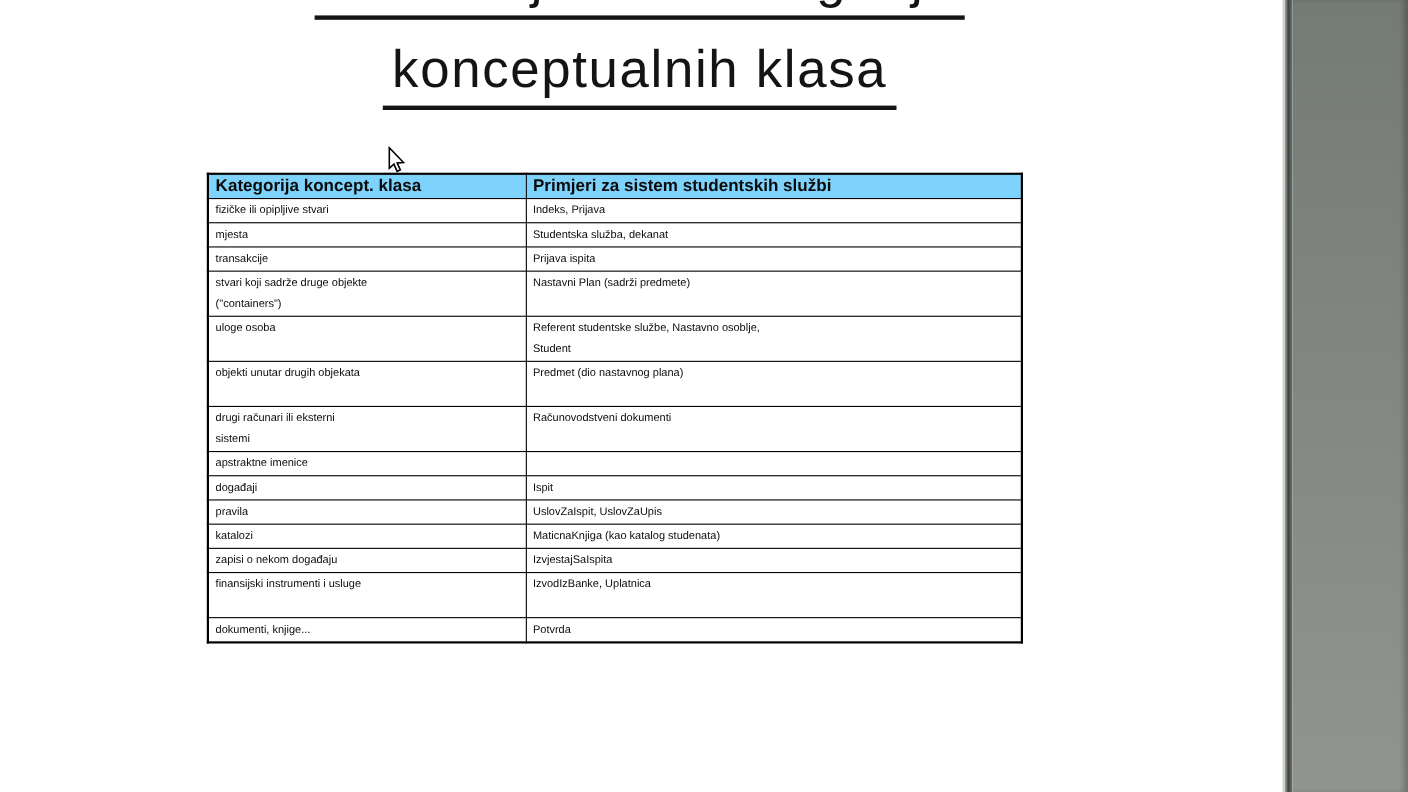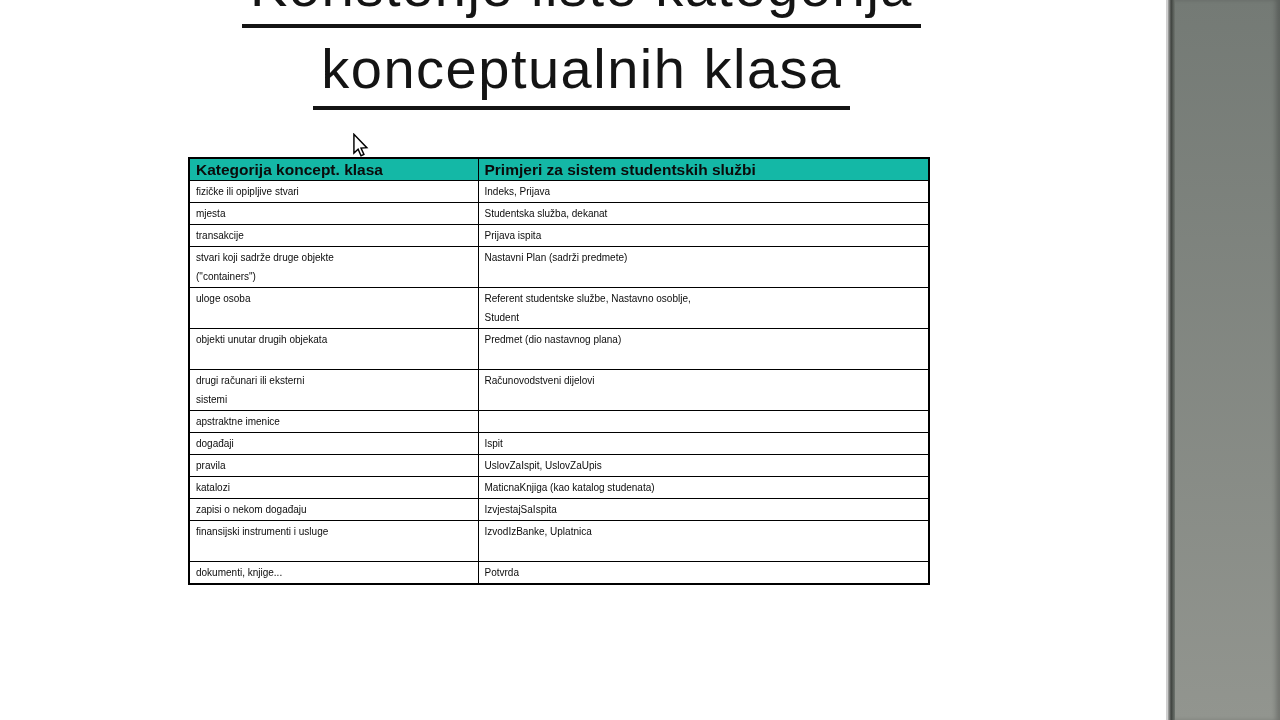--- a/index.html
+++ b/index.html
@@ -15,21 +15,21 @@
     position: absolute; left: 0; top: 0;
     width: 1163px; height: 720px;
     background: #ffffff;
   }
   .title-line {
     position: absolute; left: 0; width: 100%;
     display: flex; justify-content: center;
     pointer-events: none;
   }
   .title-line span {
-    font-size: 56px; letter-spacing: 1.5px;
+    font-size: 48px; letter-spacing: 1.5px;
     color: #141414;
     border-bottom: 4px solid #141414;
     padding: 0 8px 5px 8px;
     white-space: nowrap;
   }
   .tl1 { top: -46px; }
   .tl2 { top: 36px; }
 
   table.cat {
     position: absolute; left: 188px; top: 157px;
@@ -38,21 +38,21 @@
     border: 2px solid #000;
   }
   .cat th, .cat td {
     border: 1.5px solid #000;
     padding: 1px 4px 1px 6px;
     text-align: left; vertical-align: top;
     font-size: 15.5px;
     overflow: hidden;
   }
   .cat th {
-    background: #14b8a6;
+    background: #7dd3fc;
     font-weight: bold;
     height: 22px;
     padding-top: 2px;
   }
   .ln { height: 19px; line-height: 19px; font-size: 10px; white-space: nowrap; }
 
   .side-area {
     position: absolute; top: 0; left: 1163px;
     width: 117px; height: 720px;
     display: flex;
@@ -139,21 +139,21 @@
           <td>
             <div class="ln">Predmet (dio nastavnog plana)</div>
           </td>
         </tr>
         <tr>
           <td>
             <div class="ln">drugi računari ili eksterni</div>
             <div class="ln">sistemi</div>
           </td>
           <td>
-            <div class="ln">Računovodstveni dijelovi</div>
+            <div class="ln">Računovodstveni dokumenti</div>
           </td>
         </tr>
         <tr>
           <td>
             <div class="ln">apstraktne imenice</div>
           </td>
           <td>
             <div class="ln"></div>
           </td>
         </tr>

